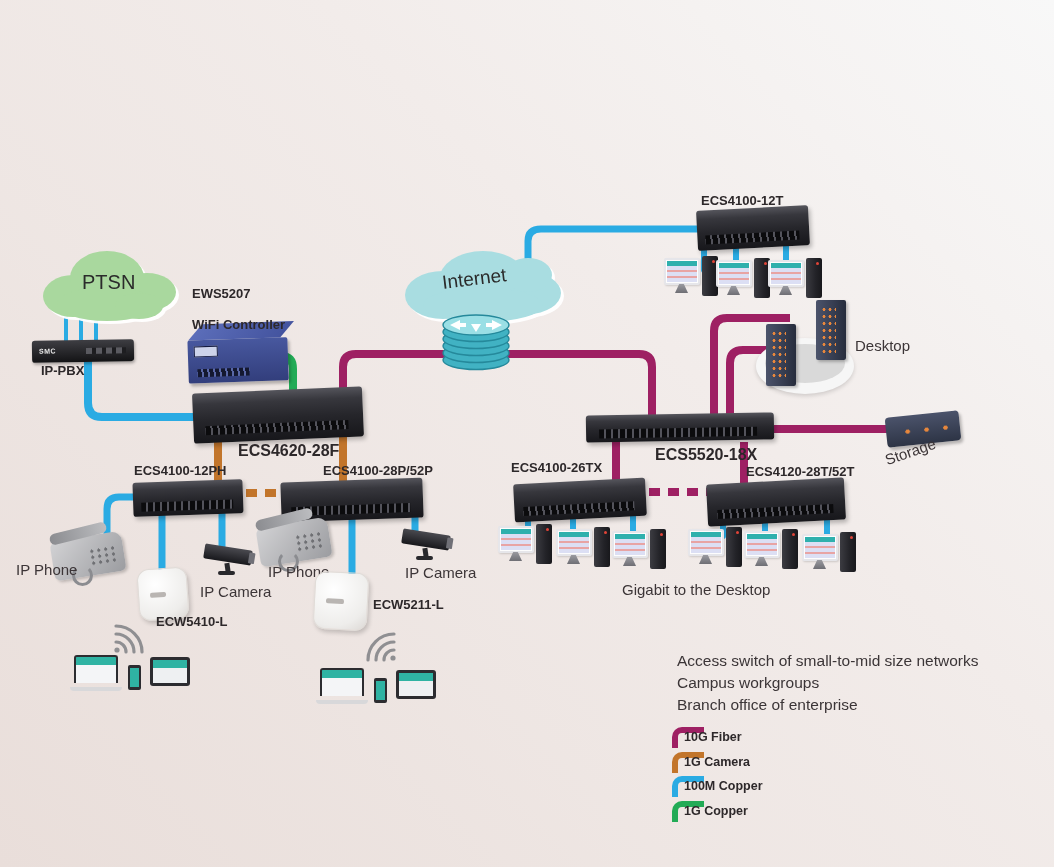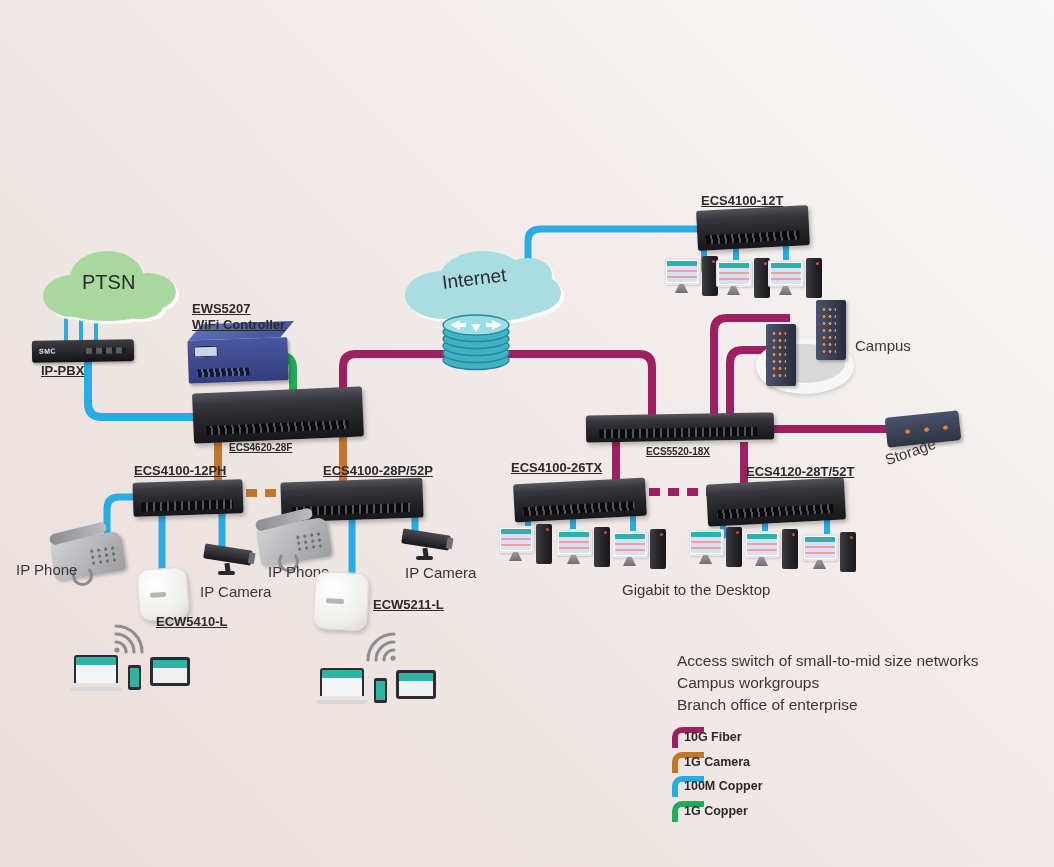--- a/index.html
+++ b/index.html
@@ -10,22 +10,22 @@
   .titlebar{position:absolute;left:0;top:0;width:1054px;height:56px;background:#231F20;
             display:flex;align-items:center;justify-content:center;}
   .titlebar span{color:#fff;font-weight:bold;font-size:31px;letter-spacing:-.5px;transform:scaleX(.95);white-space:nowrap;}
   
   svg.wires{position:absolute;left:0;top:0;pointer-events:none;}
   .w-blue{stroke:#2AABE3;fill:none;}
   .w-green{stroke:#22AB56;fill:none;}
   .w-orange{stroke:#C2752B;fill:none;}
   .w-magenta{stroke:#9E2063;fill:none;}
   
-  .lbl{position:absolute;font-weight:bold;font-size:13px;color:#2d282a;white-space:nowrap;text-decoration:underline;}
-  .lbl.big{font-size:10px;}
+  .lbl{position:absolute;font-weight:bold;font-size:13px;color:#2d282a;white-space:nowrap;}
+  .lbl.big{font-size:16px;margin-left:9px;}
   .ann{position:absolute;font-size:15px;color:#3c3537;white-space:nowrap;}
   .cloud-label{position:absolute;font-size:20px;color:#2b2b2b;}
   
   .rack{position:absolute;border-radius:3px;
         background:linear-gradient(180deg,#55555c 0%,#37373d 22%,#26262b 55%,#17171b 100%);
         box-shadow:2px 3px 4px rgba(0,0,0,.25);}
   .rack .ports{position:absolute;left:7%;right:9%;bottom:16%;height:9px;
         background:repeating-linear-gradient(90deg,#0b0b0d 0 5px,#53535b 5px 7px);}
   
   .pbx{position:absolute;left:32px;top:340px;width:102px;height:22px;border-radius:3px;transform:rotate(-1deg);
@@ -195,21 +195,21 @@
 
   <div class="pbx">
     <span class="brand">SMC</span>
   </div>
   <div class="lbl" style="left:41px;top:363px">IP-PBX</div>
 
   <div class="ctrl">
     <div class="top"></div>
     <div class="front"></div>
   </div>
-  <div class="lbl" style="left:192px;top:301px">EWS5207</div>
+  <div class="lbl" style="left:192px;top:286px">EWS5207</div>
   <div class="lbl" style="left:192px;top:317px">WiFi Controller</div>
 
   <div class="rack" style="left:193px;top:390px;width:170px;height:50px;transform:rotate(-2.5deg)">
       <div class="ports"></div>
     </div>
   <div class="lbl big" style="left:229px;top:442px">ECS4620-28F</div>
 
   <div class="rack" style="left:697px;top:208px;width:112px;height:40px;transform:rotate(-3deg)">
       <div class="ports"></div>
     </div>
@@ -232,21 +232,21 @@
     <div class="mon">
         <div class="scr"></div>
       </div>
       <div class="stand"></div>
       <div class="tower"></div>
     </div>
 
   <div class="platform"></div>
   <div class="srv" style="left:766px;top:324px;height:62px"></div>
   <div class="srv" style="left:816px;top:300px;height:60px"></div>
-  <div class="ann" style="left:855px;top:337px">Campus</div>
+  <div class="ann" style="left:855px;top:337px">Desktop</div>
   <div class="storage"></div>
   <div class="ann" style="left:884px;top:443px;transform:rotate(-19deg)">Storage</div>
 
   <div class="rack" style="left:586px;top:414px;width:188px;height:27px;transform:rotate(-1deg)">
       <div class="ports"></div>
     </div>
   <div class="lbl big" style="left:646px;top:446px">ECS5520-18X</div>
 
   <div class="rack" style="left:514px;top:481px;width:132px;height:38px;transform:rotate(-3deg)">
       <div class="ports"></div>

